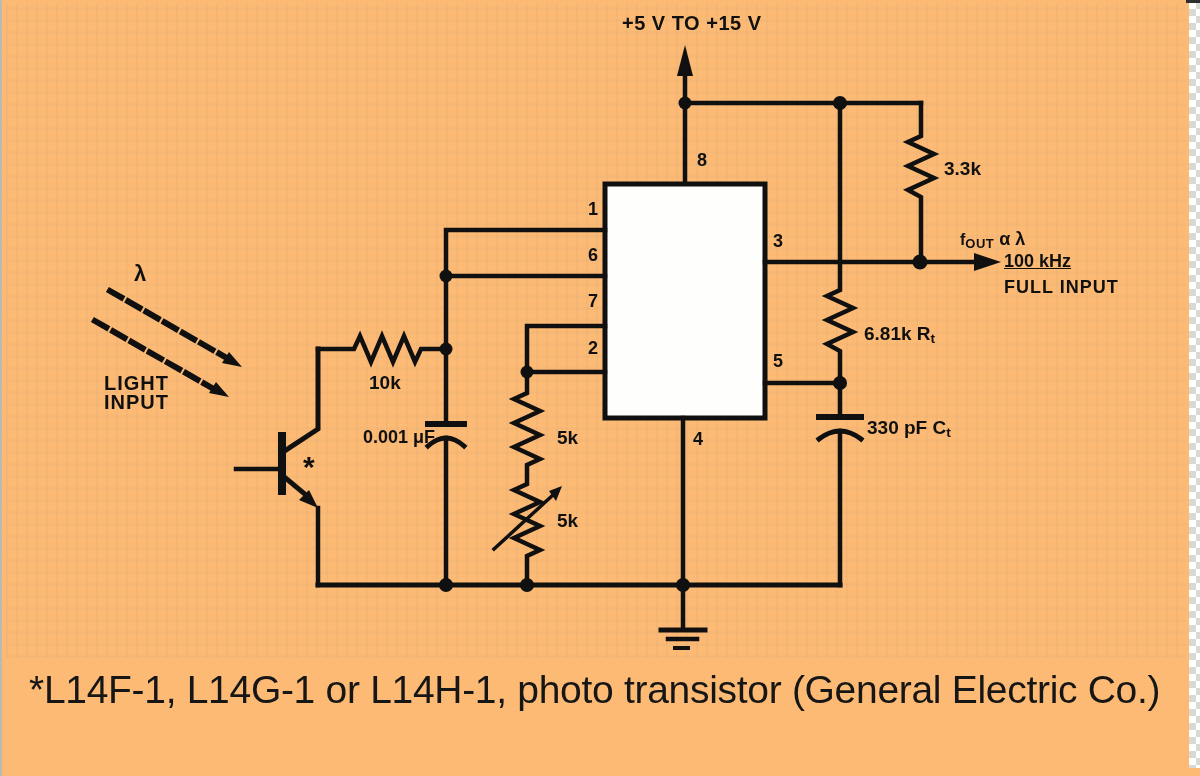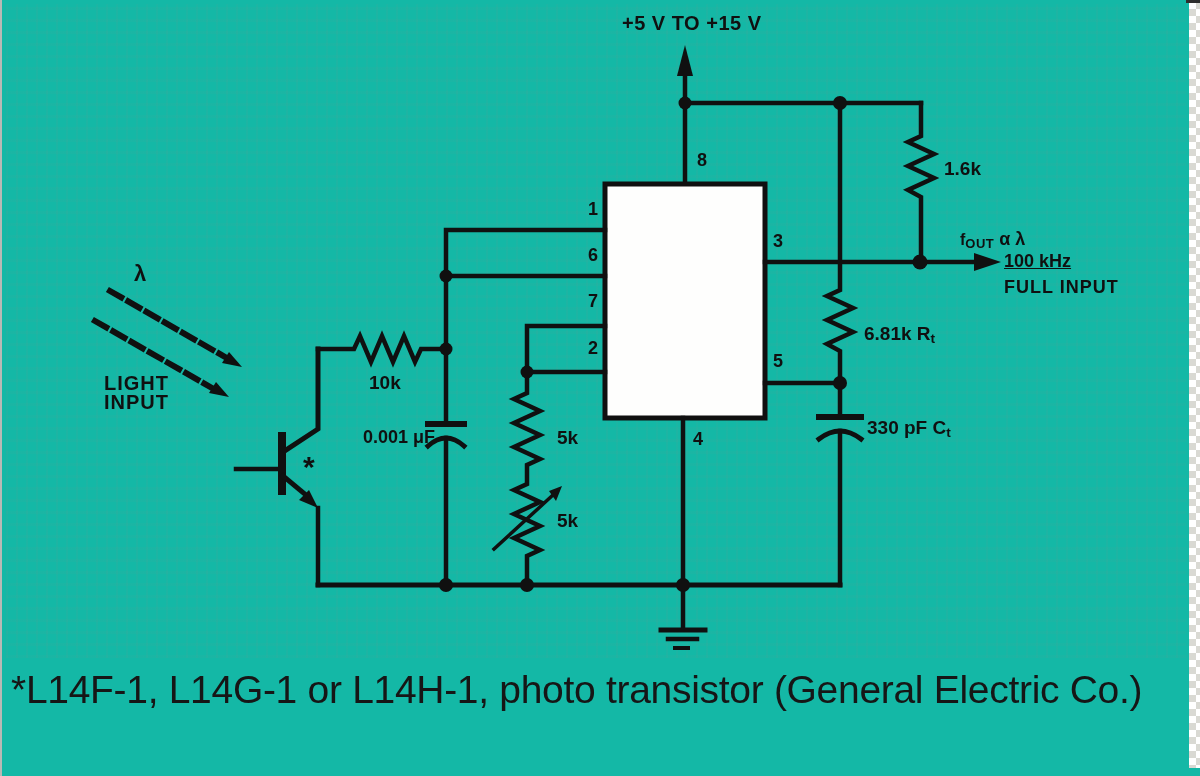--- a/index.html
+++ b/index.html
@@ -1,32 +1,32 @@
 <!DOCTYPE html>
 <html><head>
 <meta charset="utf-8">
 <style>
   html,body{margin:0;padding:0;background:#fff;}
-  #stage{position:relative;width:1200px;height:776px;background:#14b8a6;overflow:hidden;
+  #stage{position:relative;width:1200px;height:776px;background:#fdba74;overflow:hidden;
          font-family:"Liberation Sans",sans-serif;}
   
   #left-edge{position:absolute;left:0;top:0;width:2px;height:776px;background:#b9b9b5;}
   #right-strip{position:absolute;left:1189px;top:2px;width:11px;height:766px;
     background:repeating-conic-gradient(#d9d9d3 0% 25%, #ffffff 0% 50%);
     background-size:14px 14px;}
   #corner-dash{position:absolute;left:1186px;top:0;width:14px;height:3px;background:#2e2e2e;}
   #halftone{position:absolute;left:6px;top:4px;width:1180px;height:654px;pointer-events:none;
     background-image:
       repeating-linear-gradient(90deg, rgba(140,140,128,0.08) 0 2px, rgba(0,0,0,0) 2px 10px),
       repeating-linear-gradient(0deg, rgba(140,140,128,0.05) 0 3px, rgba(0,0,0,0) 3px 12px);}
   svg{position:absolute;left:0;top:0;}
   .lbl{position:absolute;font-weight:bold;color:#101010;white-space:nowrap;line-height:1;}
   .s18{font-size:18px;} .s19{font-size:19px;} .s20{font-size:20px;}
   .caption{position:absolute;font-weight:400;color:#161616;font-size:39px;line-height:1;
-           letter-spacing:-0.3px;}
+           letter-spacing:-0.3px;margin-left:18px;}
   #ic-label-box{position:absolute;left:605px;top:184px;width:160px;height:234px;
     display:flex;align-items:center;justify-content:center;}
   #ic-label-box .ic-text{font-weight:bold;font-size:25px;letter-spacing:0.5px;color:#101010;
     transform:scaleX(0.86);}
   sub.t{font-size:0.72em;vertical-align:-0.25em;font-weight:bold;}
   .fsub{font-size:13px;font-weight:bold;vertical-align:-0.2em;letter-spacing:0.5px;}
   .sp{letter-spacing:1px;}
 </style>
 </head>
 <body>
@@ -112,21 +112,21 @@
 
   <div class="lbl s18" style="left:697px;top:151px;">8</div>
   <div class="lbl s18" style="left:588px;top:200px;">1</div>
   <div class="lbl s18" style="left:588px;top:246px;">6</div>
   <div class="lbl s18" style="left:588px;top:292px;">7</div>
   <div class="lbl s18" style="left:588px;top:339px;">2</div>
   <div class="lbl s18" style="left:773px;top:232px;">3</div>
   <div class="lbl s18" style="left:773px;top:352px;">5</div>
   <div class="lbl s18" style="left:693px;top:430px;">4</div>
 
-  <div class="lbl s19" style="left:944px;top:159px;">1.6k</div>
+  <div class="lbl s19" style="left:944px;top:159px;">3.3k</div>
 
   <div class="lbl s19" style="left:864px;top:324px;"><span>6.81k R</span><sub class="t">t</sub></div>
 
   <div class="lbl s19" style="left:867px;top:418px;"><span>330 pF C</span><sub class="t">t</sub></div>
 
   <div class="lbl s18" style="left:960px;top:230px;text-align:center;"><span style="font-size:16px;">f</span><span class="fsub">OUT</span><span> α λ</span></div>
   <div class="lbl s18" style="left:1004px;top:252px;text-decoration:underline;">100 kHz</div>
   <div class="lbl s18 sp" style="left:1004px;top:278px;">FULL INPUT</div>
 
   <div class="lbl s19" style="left:369px;top:373px;">10k</div>

